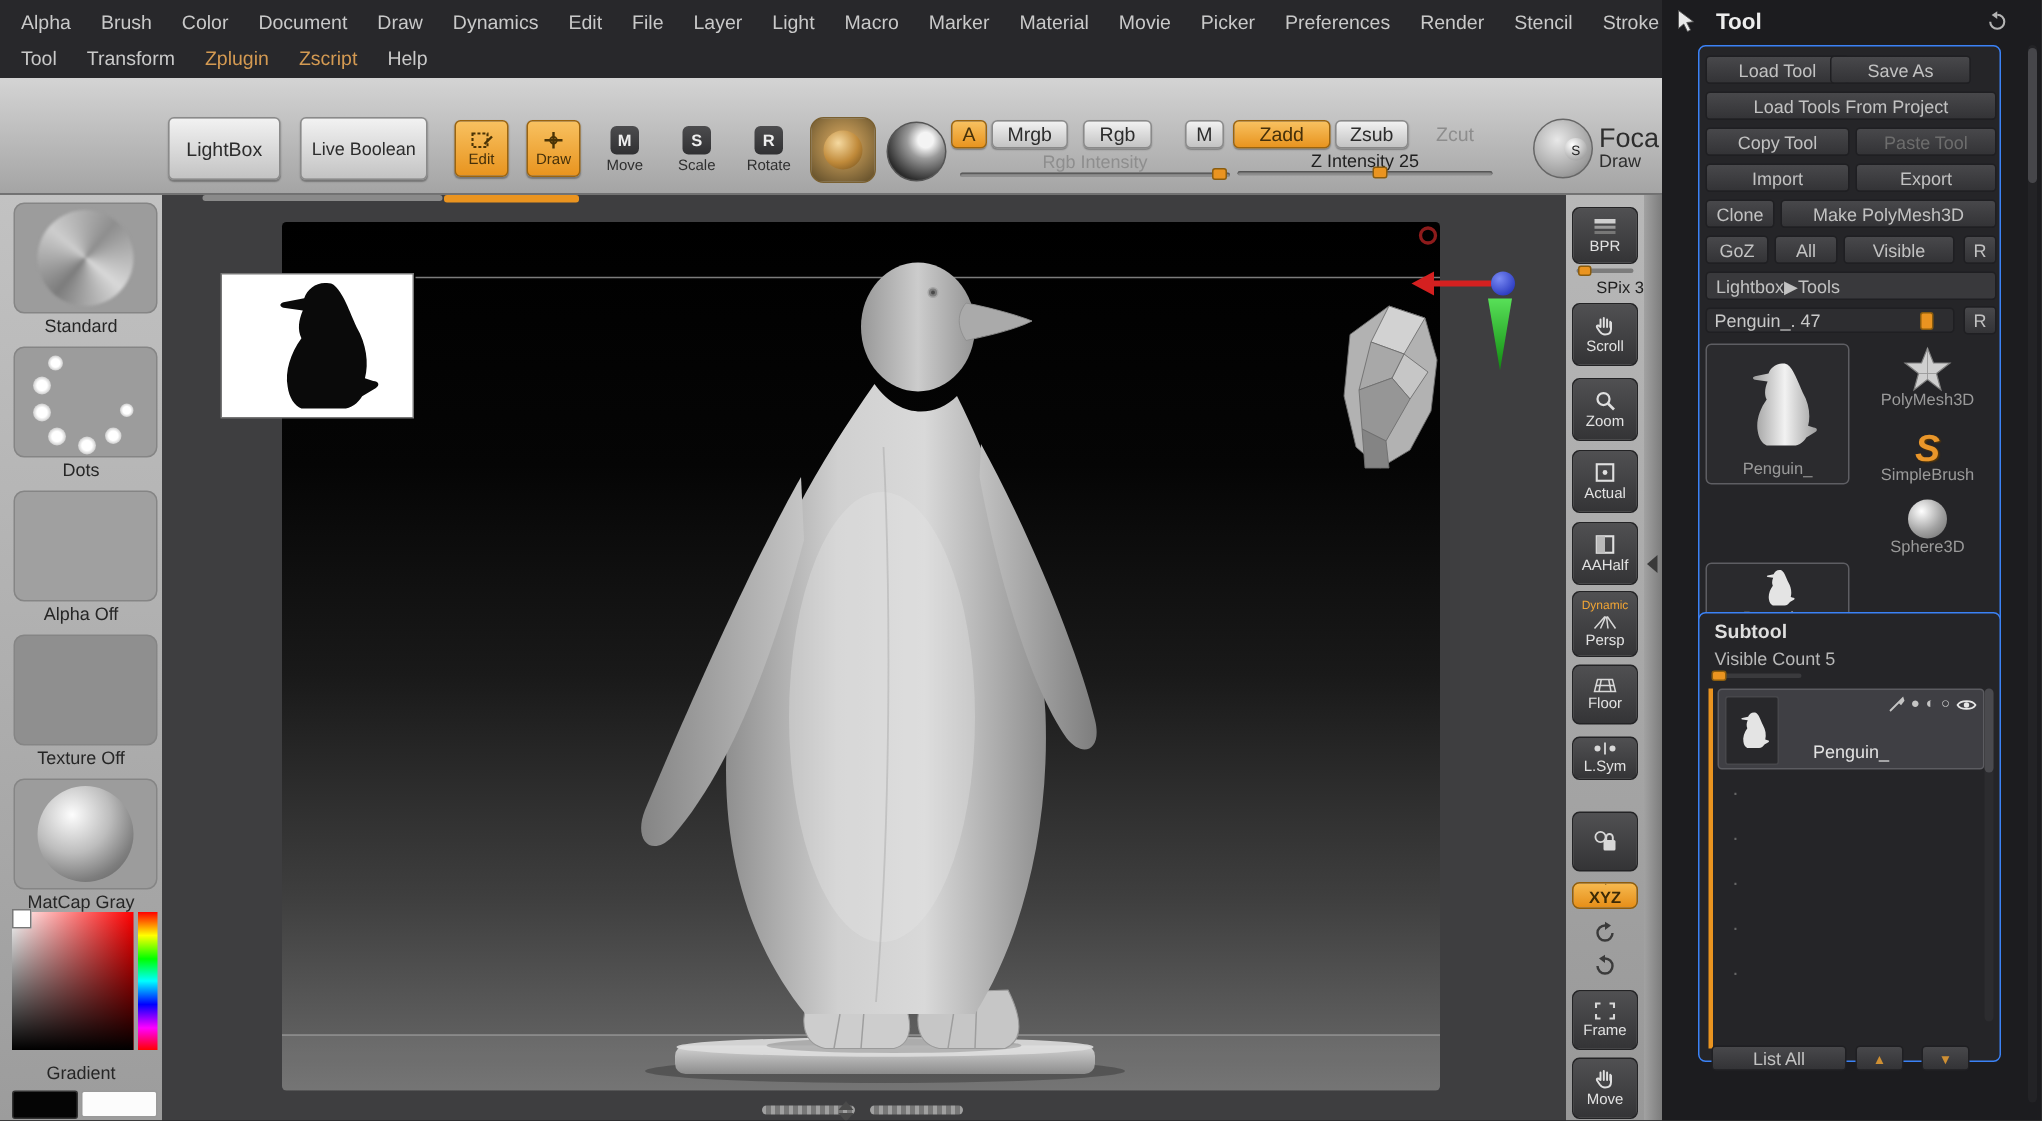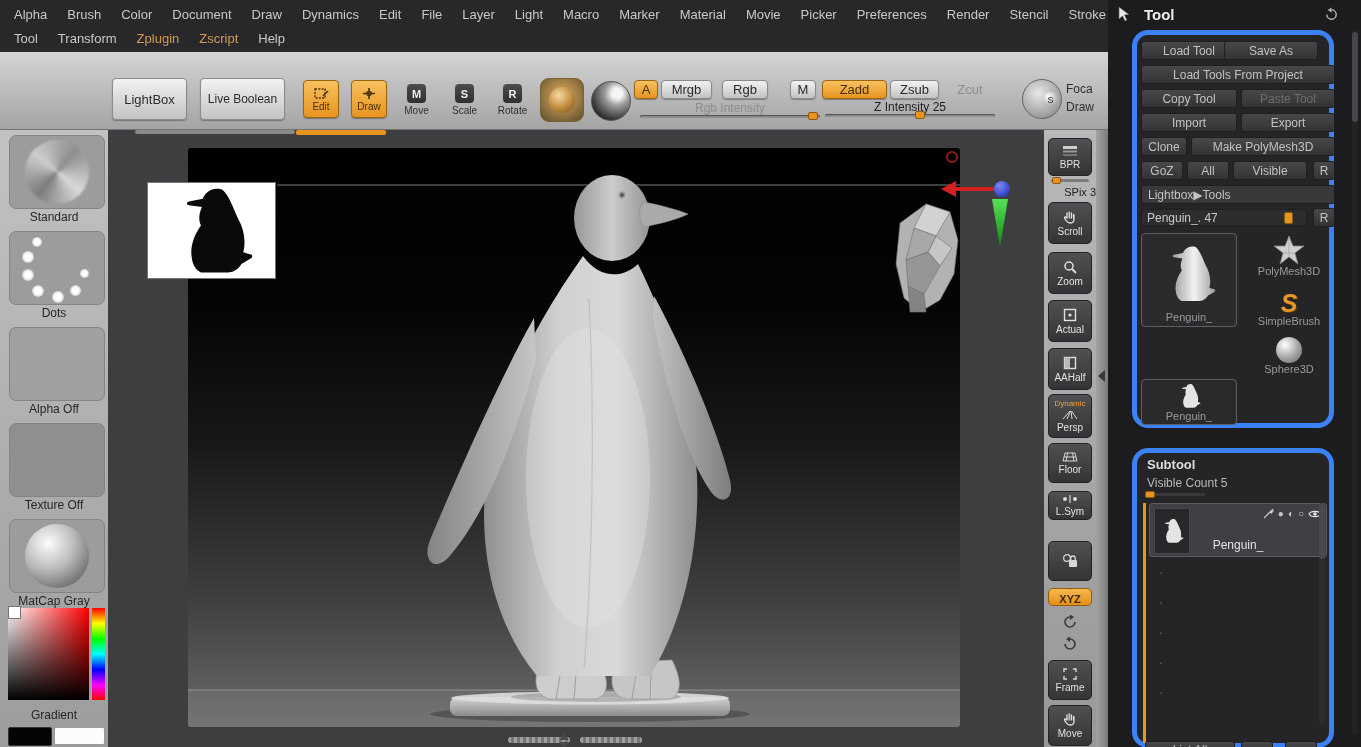--- a/index.html
+++ b/index.html
@@ -56,21 +56,21 @@
   .mini-orange{background:linear-gradient(#f6b94f,#e68e18);border:1px solid #8f5d0d;color:#3c2a06;font-weight:bold;font-size:11px;flex-direction:column;gap:3px}
   .mini-flat{background:none;border:none}
   .dyn{color:#f0a435;font-size:8px;line-height:8px}
   .divider{position:absolute;left:1096px;top:130px;width:12px;height:617px;background:linear-gradient(90deg,#a2a2a2,#7c7c7c);z-index:3}
   .div-arrow{position:absolute;left:2px;top:240px;width:0;height:0;border-top:6px solid transparent;border-bottom:6px solid transparent;border-right:7px solid #3a3a3a}
 
   
   .panel{position:absolute;left:1108px;top:0;width:253px;height:747px;background:#1c1c1f;color:#c6c6c6;z-index:6}
   .p-head{position:absolute;left:0;top:0;width:253px;height:28px;display:flex;align-items:center}
   .p-title{font-size:15px;font-weight:bold;color:#ededed;margin-left:12px}
-  .p-section{position:absolute;left:24px;width:202px;background:#252528;border:5px solid #3b82f6;border-radius:16px}
+  .p-section{position:absolute;left:24px;width:202px;background:#252528;border:1px solid #3b82f6;border-radius:5px}
   .p-btn{position:absolute;height:19px;background:linear-gradient(#48484b,#333336);border:1px solid #1f1f22;border-radius:3px;color:#c2c2c2;font-size:12px;display:flex;align-items:center;justify-content:center;white-space:nowrap;overflow:hidden}
   .p-btn.disabled{color:#6d6d6d}
   .p-slider{position:absolute;background:#2d2d30;border:1px solid #1f1f22;border-radius:3px;color:#c9c9c9;font-size:12px;display:flex;align-items:center;padding-left:5px}
   .p-handle{position:absolute;top:2px;width:9px;height:12px;background:#ea9420;border:1px solid #8a5c0e;border-radius:2px}
   .tile{position:absolute;display:flex;flex-direction:column;align-items:center;justify-content:flex-end;font-size:11px;color:#9a9a9a}
   .tile-box{background:#2b2b2e;border:1px solid #5e5e63;border-radius:4px}
   .sph{width:26px;height:26px;border-radius:50%;background:radial-gradient(circle at 35% 30%,#fff,#a2a2a2 55%,#666)}
   .s-glyph{font-size:25px;font-weight:bold;font-style:italic;color:#e9962a;text-shadow:1px 1px 1px #5d3a06;line-height:24px}
   .sub-dot{position:absolute;left:22px;color:#666;font-size:14px}
   .panel-scroll{position:absolute;right:3px;top:30px;width:6px;height:705px;background:#232326;border-radius:3px}
@@ -193,21 +193,21 @@
       <span class="lbl" style="color:#1f1f1f">Z Intensity 25</span>
       <span class="track"></span>
       <span class="handle" style="left:90px"></span>
     </div>
 
     <div class="tb" style="left:1022px;top:27px;width:40px;height:40px;border-radius:50%;background:radial-gradient(circle at 40% 35%,#e8e8e8,#9e9e9e 70%,#6e6e6e);border:1px solid #666">
       <div style="position:absolute;right:3px;top:12px;width:15px;height:15px;border-radius:50%;background:radial-gradient(circle at 35% 30%,#fff,#888);font-size:9px;color:#222;display:flex;align-items:center;justify-content:center">
           <span>S</span>
         </div>
     </div>
-    <span style="position:absolute;left:1066px;top:30px;font-size:12px;color:#2e2e2e">Foca</span>
+    <span style="position:absolute;left:1066px;top:30px;font-size:18px;color:#2e2e2e">Foca</span>
     <span style="position:absolute;left:1066px;top:48px;font-size:12px;color:#2e2e2e">Draw</span>
   </div>
 
   <div class="sidebar">
     <div class="sb-thumb" style="top:5px">
         <div class="swirl"></div>
       </div>
     <div class="sb-label" style="top:80px">Standard</div>
 
     <div class="sb-thumb" style="top:101px">
@@ -543,21 +543,21 @@
         <span style="margin-bottom:2px">Sphere3D</span>
       </div>
       <div class="tile tile-box" style="left:4px;top:344px;width:96px;height:46px;background:#2a2a2d">
         <svg width="26" height="28" viewBox="0 0 100 100">
             <use href="#pg-sil" width="100" height="100" fill="#e4e4e4"></use>
           </svg>
         <span style="margin-bottom:2px">Penguin_</span>
       </div>
     </div>
 
-    <div class="p-section" style="top:448px;height:300px">
+    <div class="p-section" style="top:408px;height:300px">
       <div style="position:absolute;left:10px;top:4px;font-size:13px;font-weight:bold;color:#dedede">Subtool</div>
       <div style="position:absolute;left:10px;top:23px;font-size:12px;color:#b8b8b8">Visible Count 5</div>
       <div style="position:absolute;left:8px;top:40px;width:60px;height:3px;background:#3a3a3d;border-radius:2px">
           <span style="position:absolute;left:0;top:-2px;width:10px;height:7px;background:#ea9420;border:1px solid #8a5c0e;border-radius:2px;display:block"></span>
         </div>
 
       <div style="position:absolute;left:6px;top:50px;width:3px;height:240px;background:#ea9420"></div>
 
       <div style="position:absolute;left:12px;top:50px;width:178px;height:54px;background:#3f3f44;border:1px solid #5c5c61;border-radius:3px">
         <div style="position:absolute;left:4px;top:4px;width:36px;height:46px;background:#28282b;border:1px solid #47474b;border-radius:2px;display:flex;align-items:center;justify-content:center">

